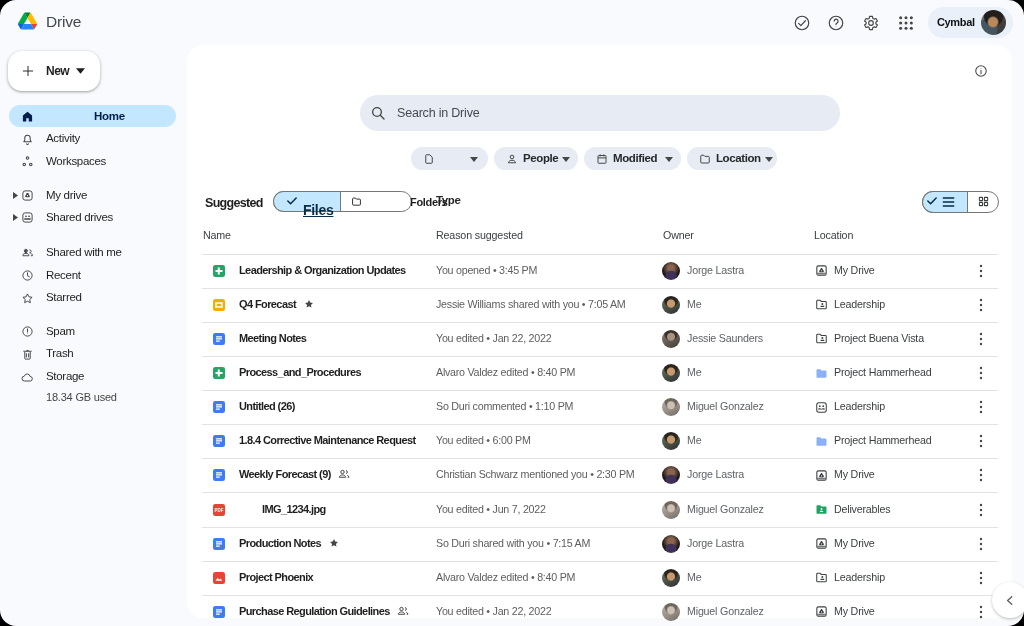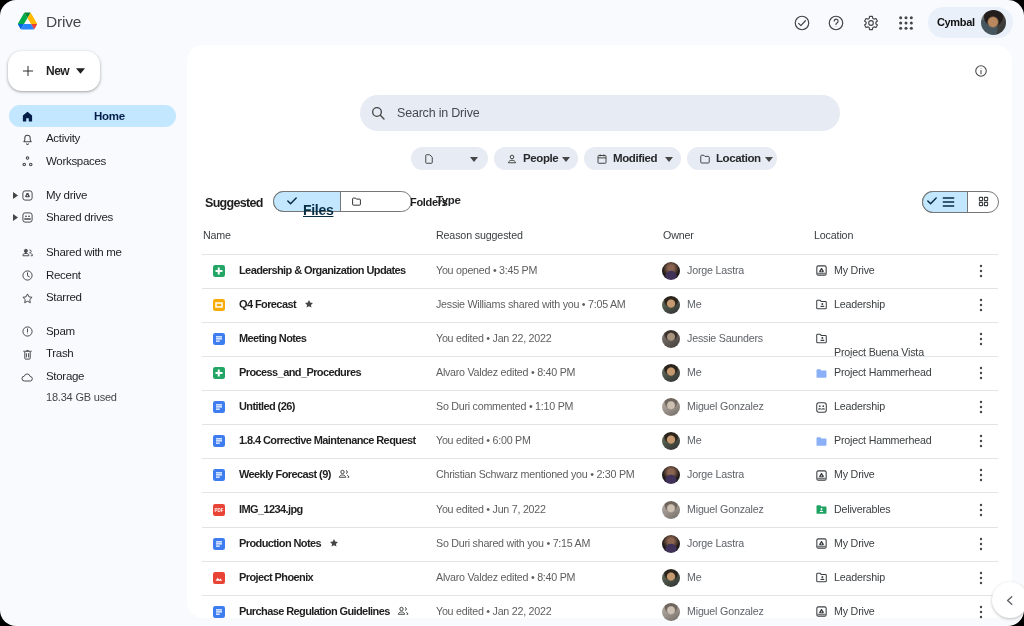--- a/index.html
+++ b/index.html
@@ -283,21 +283,21 @@
       <span>Meeting Notes</span>
     </div>
   <div class="freason" style="top:331.9px">You edited • Jan 22, 2022</div>
   <div class="avatar" style="top:329.9px;background:radial-gradient(circle at 50% 38%,#a8937f 0 24%,rgba(0,0,0,0) 32%),radial-gradient(circle at 50% 22%,#3a322c 0 36%,rgba(0,0,0,0) 44%),linear-gradient(150deg,#8a8078,#5f5852 60%,#403b38);"></div>
   <div class="fowner" style="top:331.9px">Jessie Saunders</div>
   <svg class="licon" style="top:332.4px" viewBox="0 0 24 24" fill="none" stroke="#3C4043" stroke-width="1.9">
       <path d="M3.2 5.8c0-.8.6-1.5 1.5-1.5h5l2 2.3h7.6a1.5 1.5 0 0 1 1.5 1.5v10.4a1.5 1.5 0 0 1-1.5 1.5H4.7a1.5 1.5 0 0 1-1.5-1.5z" stroke-linejoin="round"></path>
       <circle cx="13.6" cy="10.9" r="1.8" fill="#3C4043" stroke="none"></circle>
       <rect x="9.9" y="14.4" width="7.4" height="2" rx="1" fill="#3C4043" stroke="none"></rect>
     </svg>
-  <div class="floc" style="top:346px">Project Buena Vista</div>
+  <div class="floc" style="top:332px">Project Buena Vista</div>
   <svg class="dots" style="top:331.9px" viewBox="0 0 4 14" fill="#444746">
       <circle cx="2" cy="2" r="1.2"></circle>
       <circle cx="2" cy="7" r="1.2"></circle>
       <circle cx="2" cy="12" r="1.2"></circle>
     </svg>
   <div class="rowline" style="top:356.0px"></div>
   <svg class="ficon" style="top:367.0px" viewBox="0 0 24 24">
       <rect width="24" height="24" rx="4.5" fill="#23A566"></rect>
       <path d="M5 10h14v4H5z M9.5 5h4v14h-4z" fill="#fff"></path>
     </svg>
@@ -385,21 +385,21 @@
   <svg class="dots" style="top:468.4px" viewBox="0 0 4 14" fill="#444746">
       <circle cx="2" cy="2" r="1.2"></circle>
       <circle cx="2" cy="7" r="1.2"></circle>
       <circle cx="2" cy="12" r="1.2"></circle>
     </svg>
   <div class="rowline" style="top:492.4px"></div>
   <svg class="ficon" style="top:503.5px" viewBox="0 0 24 24">
       <rect width="24" height="24" rx="4.5" fill="#E94335"></rect>
       <text x="12" y="15" font-family="Liberation Sans" font-size="9" font-weight="bold" fill="#fff" text-anchor="middle">PDF</text>
     </svg>
-  <div class="fname" style="top:502.5px;display:flex;align-items:center;">
+  <div class="fname" style="top:502.5px;display:flex;align-items:center;margin-left:23px;">
       <span>IMG_1234.jpg</span>
     </div>
   <div class="freason" style="top:502.5px">You edited • Jun 7, 2022</div>
   <div class="avatar" style="top:500.5px;background:radial-gradient(circle at 50% 40%,#cdbfb2 0 24%,rgba(0,0,0,0) 33%),radial-gradient(circle at 50% 22%,#6e655c 0 34%,rgba(0,0,0,0) 42%),linear-gradient(150deg,#bdb6ae,#948c84 60%,#6e6862);"></div>
   <div class="fowner" style="top:502.5px">Miguel Gonzalez</div>
   <svg class="licon" style="top:503.0px" viewBox="0 0 24 24">
       <path d="M2.8 5.6c0-.9.7-1.6 1.6-1.6h5.4l2 2.3h7.8c.9 0 1.6.7 1.6 1.6v10.5c0 .9-.7 1.6-1.6 1.6H4.4a1.6 1.6 0 0 1-1.6-1.6z" fill="#1EA362"></path>
       <circle cx="12" cy="11" r="1.7" fill="#fff"></circle>
       <path d="M8.6 16.6c.4-1.6 1.8-2.4 3.4-2.4s3 .8 3.4 2.4z" fill="#fff"></path>
     </svg>

